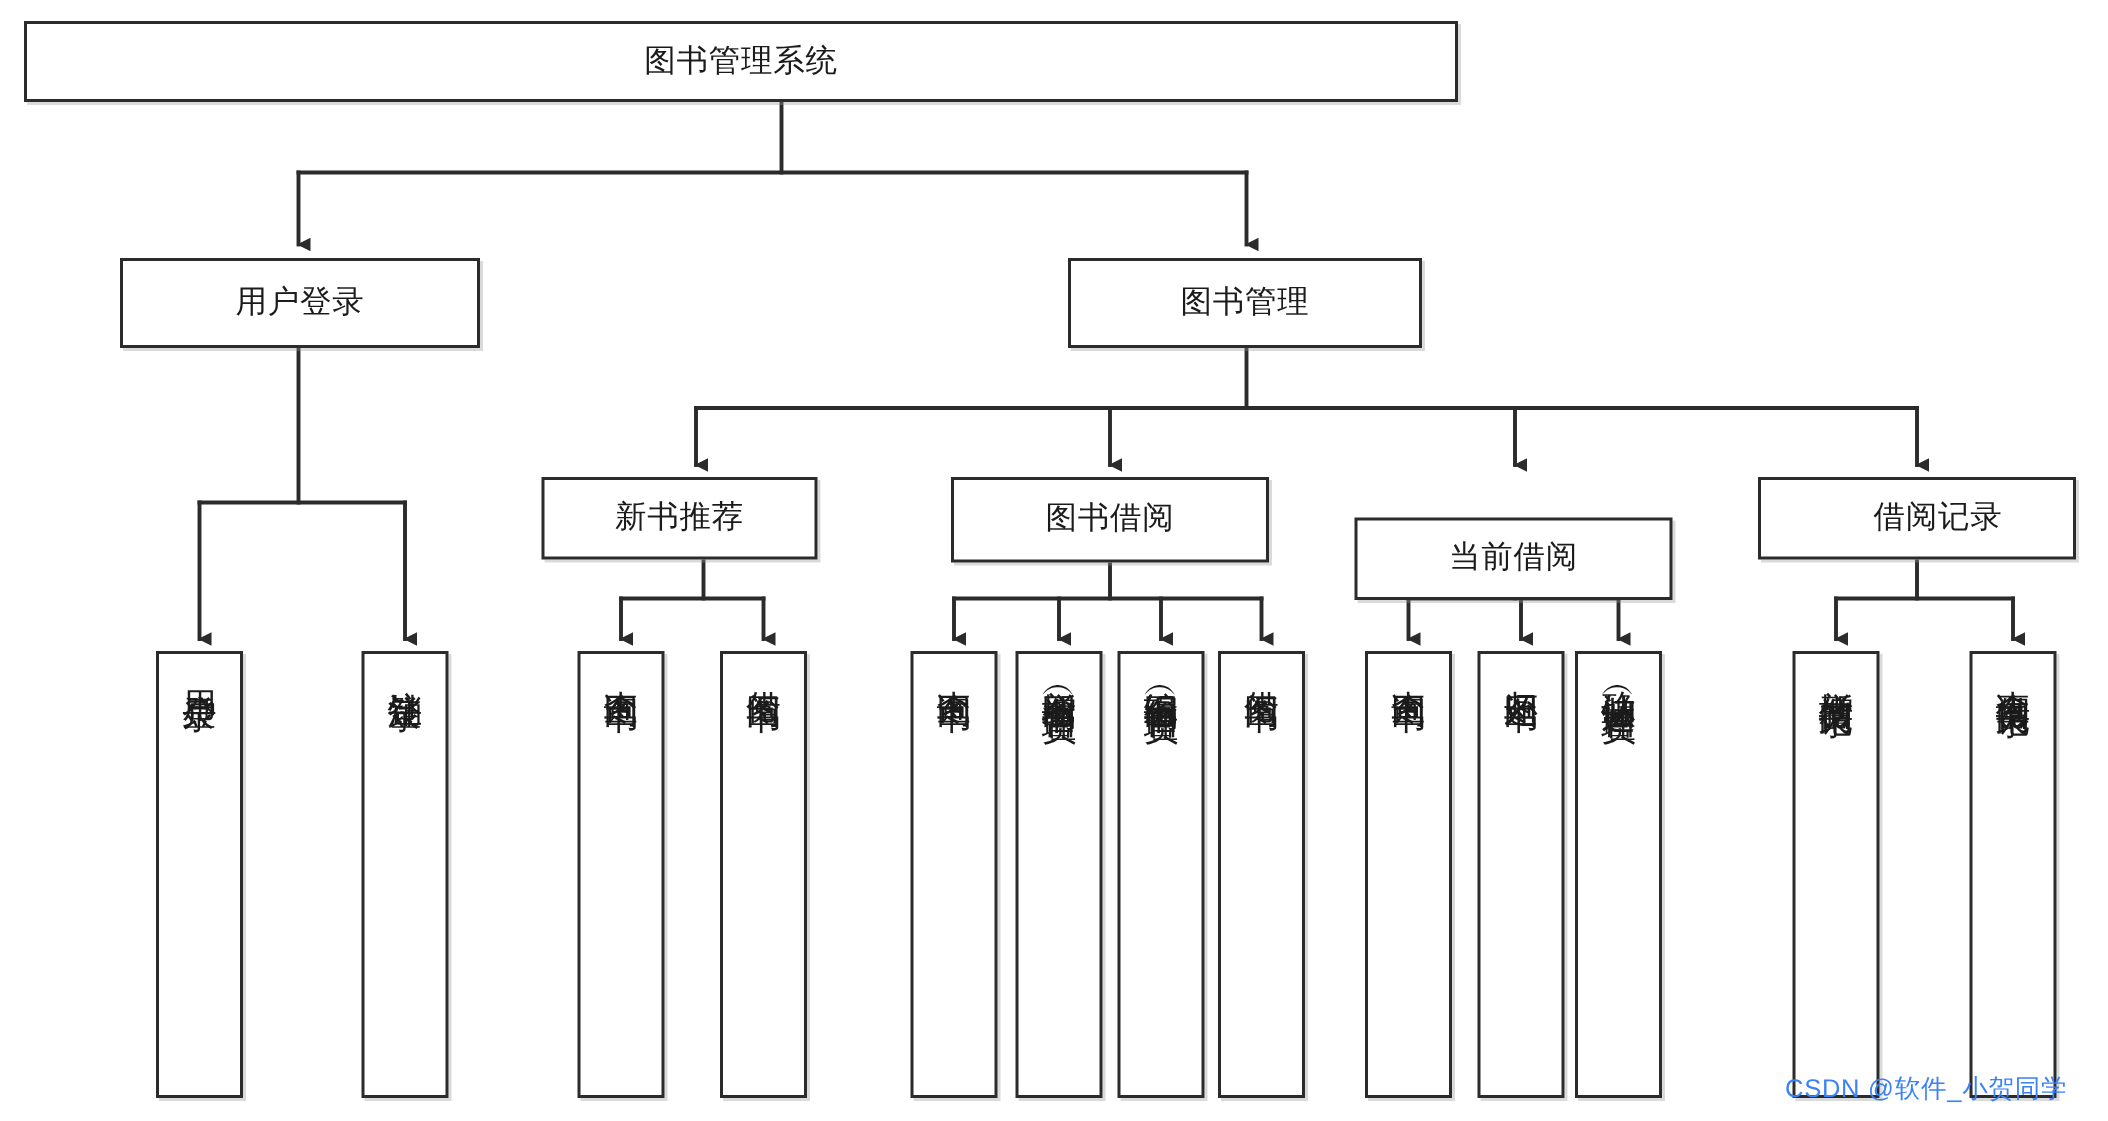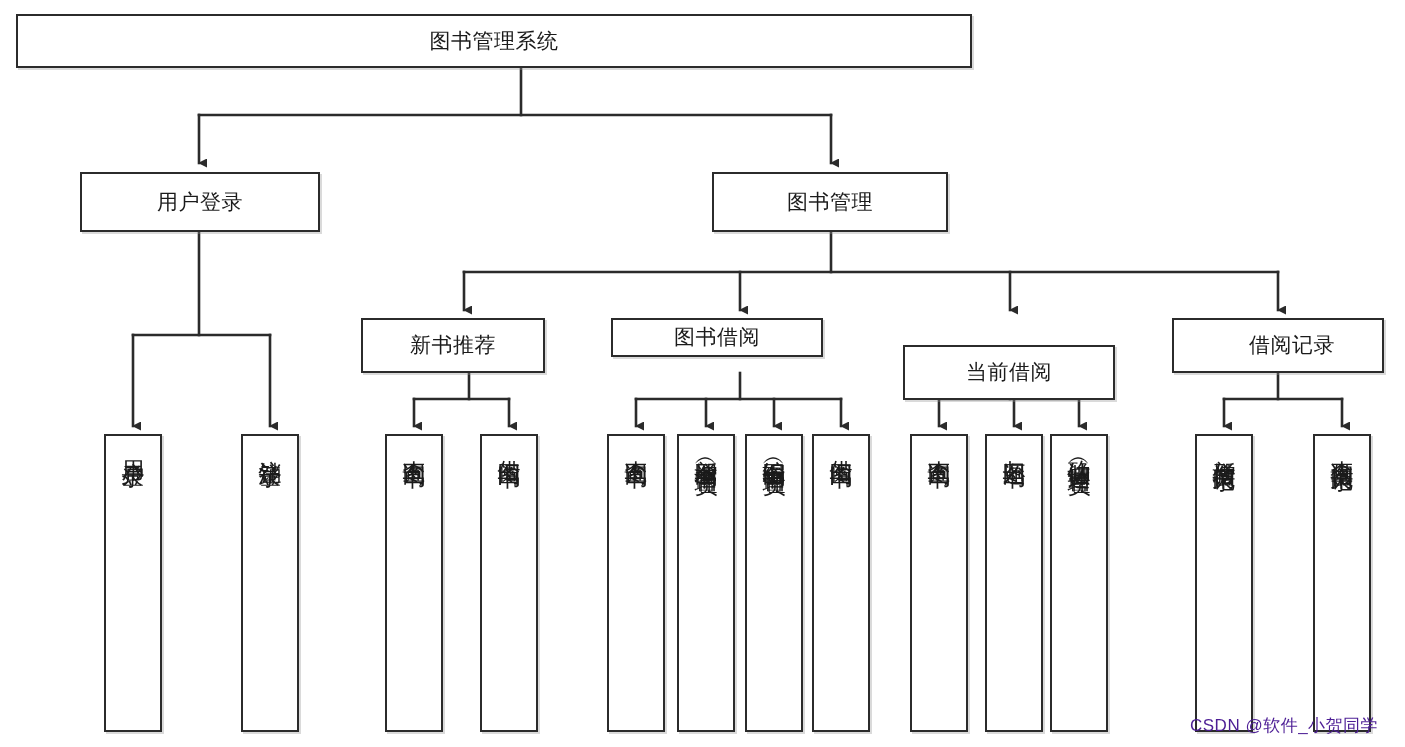--- a/index.html
+++ b/index.html
@@ -51,21 +51,21 @@
     padding-top: 6px;
   }
   .node-vertical .node-label {
     writing-mode: vertical-rl;
     text-orientation: upright;
     font-size: 23px;
     letter-spacing: 2px;
   }
   .watermark {
     position: absolute;
-    color: #4c1d95;
+    color: #3b82f6;
     font-size: 17px;
     letter-spacing: 0.5px;
     white-space: nowrap;
     user-select: none;
   }
 </style>
 </head>
 <body>
 
 <div id="stage">
@@ -127,21 +127,21 @@
   <div class="node-box node-horizontal" style="left:80px; top:172px; width:240px; height:60px;">
     <span class="node-label">用户登录</span>
   </div>
   <div class="node-box node-horizontal" style="left:712px; top:172px; width:236px; height:60px;">
     <span class="node-label">图书管理</span>
   </div>
 
   <div class="node-box node-horizontal" style="left:361px; top:318px; width:184px; height:55px;">
     <span class="node-label">新书推荐</span>
   </div>
-  <div class="node-box node-horizontal" style="left:611px; top:318px; width:212px; height:39px;">
+  <div class="node-box node-horizontal" style="left:634px; top:318px; width:212px; height:57px;">
     <span class="node-label">图书借阅</span>
   </div>
   <div class="node-box node-horizontal" style="left:903px; top:318px; width:212px; height:55px;margin-top:27px;">
     <span class="node-label">当前借阅</span>
   </div>
   <div class="node-box node-horizontal" style="left:1172px; top:318px; width:212px; height:55px;padding-left:28px;">
     <span class="node-label">借阅记录</span>
   </div>
 
   <div class="node-box node-vertical" style="left:104px; top:434px; width:58px; height:298px;">

